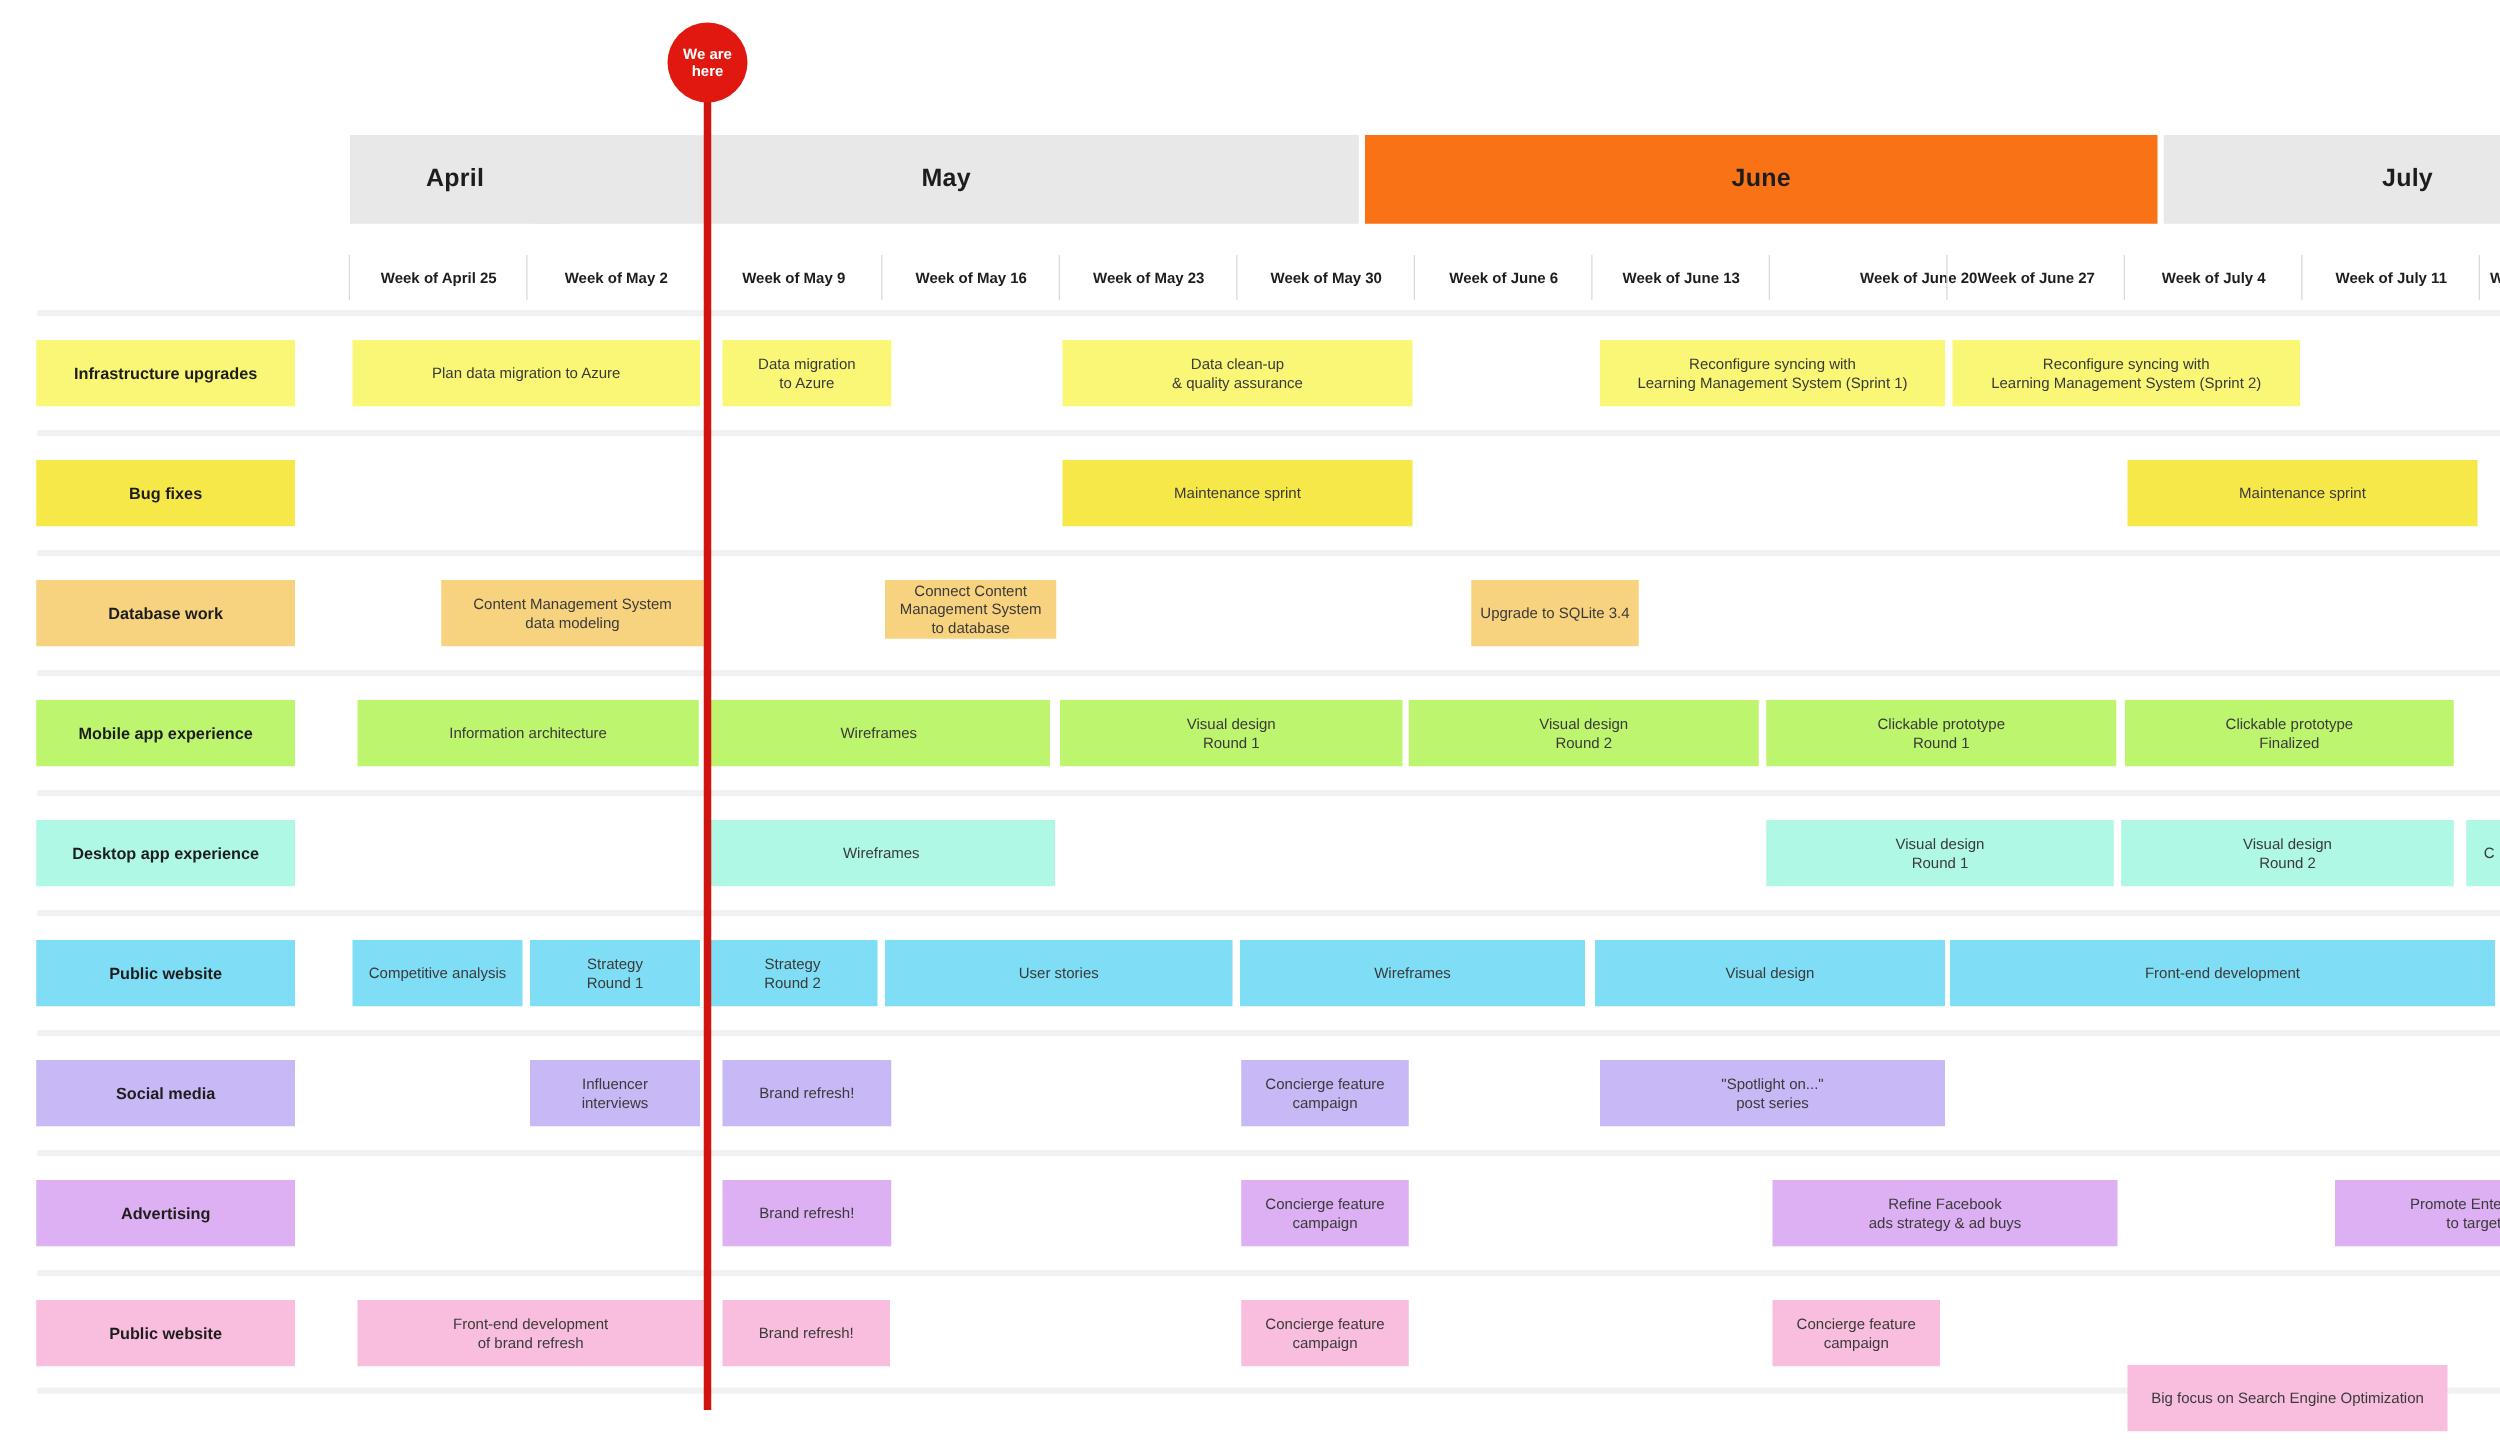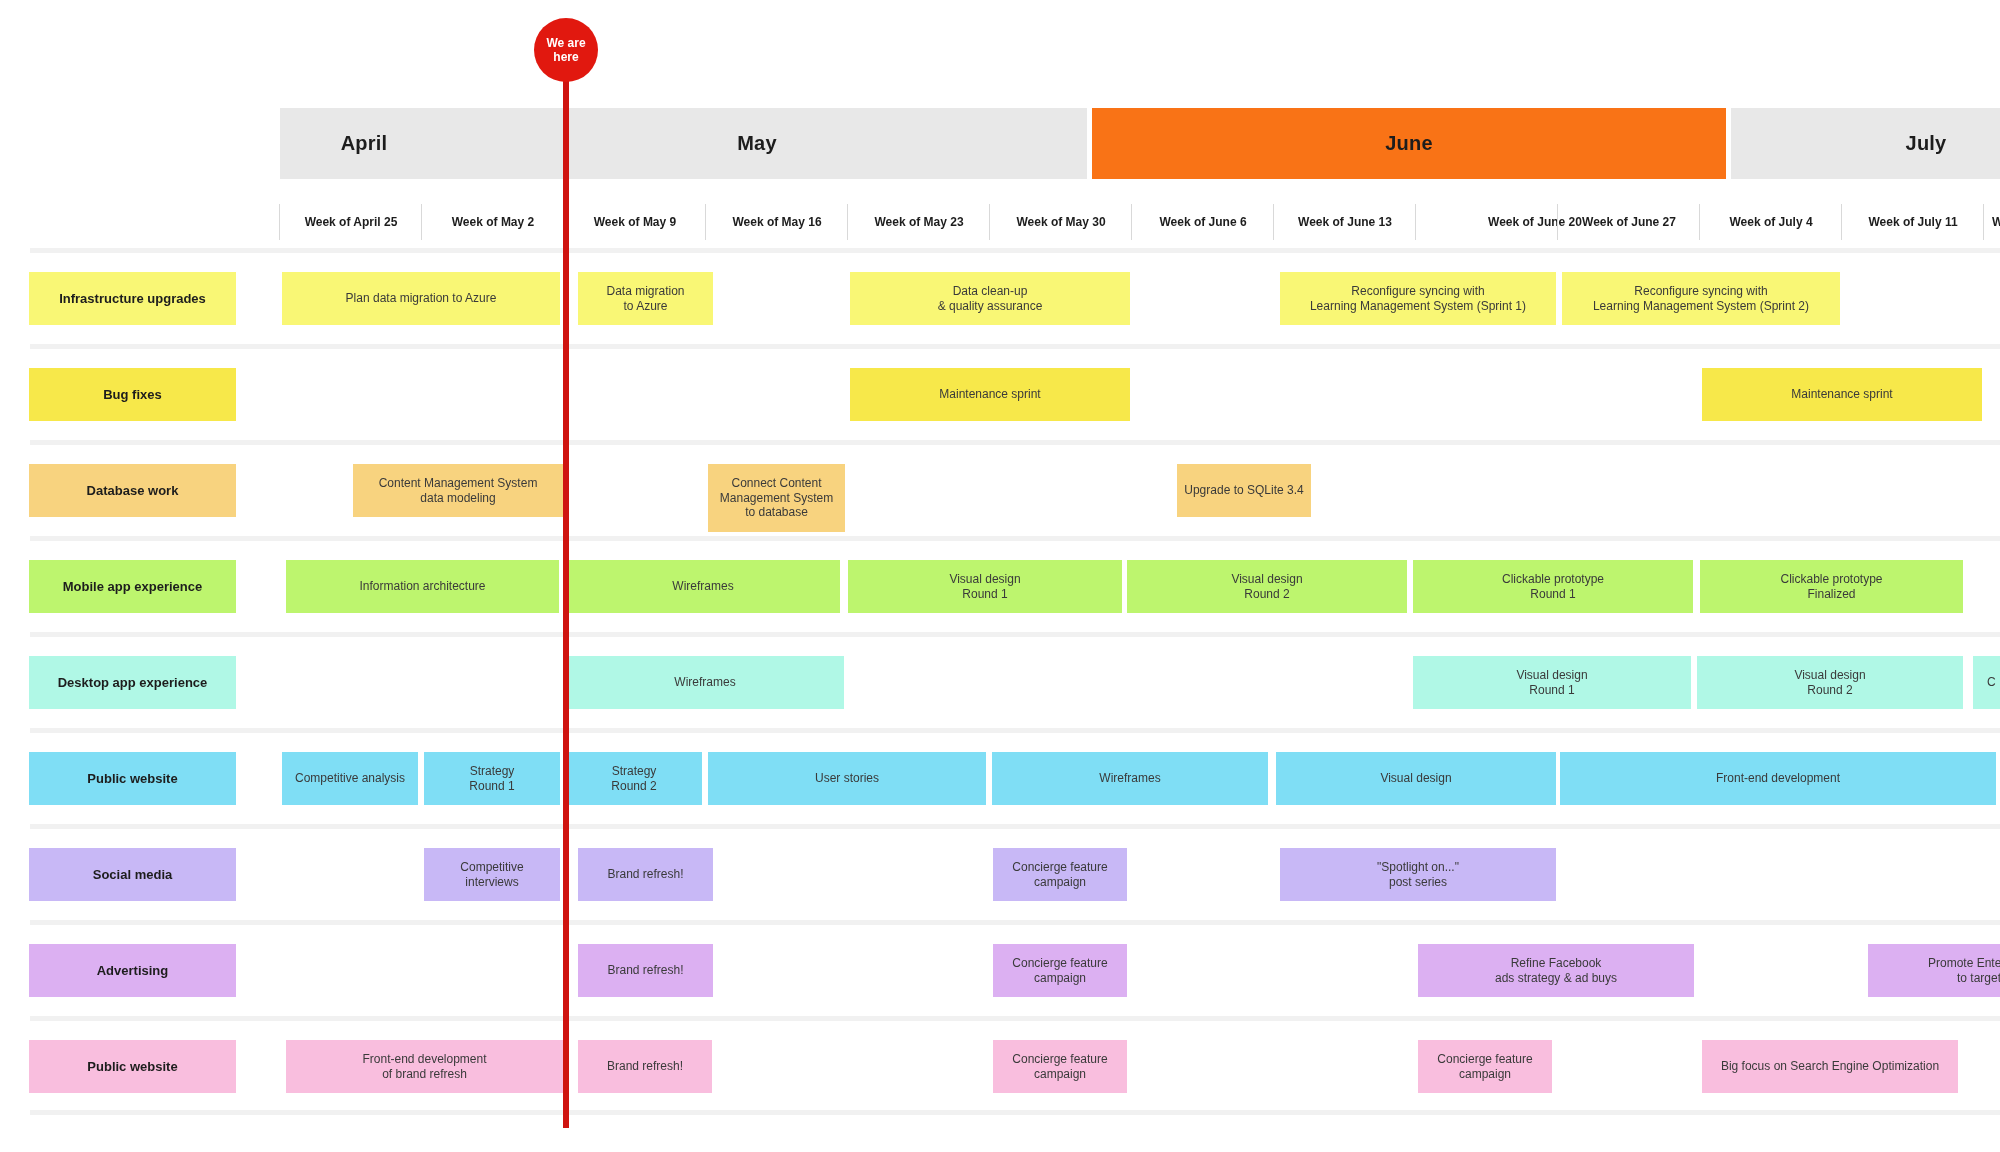--- a/index.html
+++ b/index.html
@@ -106,21 +106,21 @@
       <div class="ln">Maintenance sprint</div>
     </div>
     <div class="bar" style="left: 1702px; top: 368px; width: 280px; height: 53px; background: rgb(247, 232, 74);">
       <div class="ln">Maintenance sprint</div>
     </div>
     <div class="rowlabel" style="top: 464px; height: 53px; background: rgb(248, 211, 127);">Database work</div>
     <div class="bar" style="left: 353px; top: 464px; width: 210px; height: 53px; background: rgb(248, 211, 127);">
       <div class="ln">Content Management System</div>
       <div class="ln">data modeling</div>
     </div>
-    <div class="bar" style="left: 708px; top: 464px; width: 137px; height: 68px; background: rgb(248, 211, 127);">
+    <div class="bar" style="left: 708px; top: 464px; width: 137px; height: 47px; background: rgb(248, 211, 127);">
       <div class="ln">Connect Content</div>
       <div class="ln">Management System</div>
       <div class="ln">to database</div>
     </div>
     <div class="bar" style="left: 1133px; top: 464px; width: 134px; height: 53px; background: rgb(248, 211, 127); margin-left: 44px;">
       <div class="ln">Upgrade to SQLite 3.4</div>
     </div>
     <div class="rowlabel" style="top: 560px; height: 53px; background: rgb(189, 245, 110);">Mobile app experience</div>
     <div class="bar" style="left: 286px; top: 560px; width: 273px; height: 53px; background: rgb(189, 245, 110);">
       <div class="ln">Information architecture</div>
@@ -178,21 +178,21 @@
       <div class="ln">Wireframes</div>
     </div>
     <div class="bar" style="left: 1276px; top: 752px; width: 280px; height: 53px; background: rgb(127, 222, 245);">
       <div class="ln">Visual design</div>
     </div>
     <div class="bar" style="left: 1560px; top: 752px; width: 436px; height: 53px; background: rgb(127, 222, 245);">
       <div class="ln">Front-end development</div>
     </div>
     <div class="rowlabel" style="top: 848px; height: 53px; background: rgb(200, 184, 246);">Social media</div>
     <div class="bar" style="left: 424px; top: 848px; width: 136px; height: 53px; background: rgb(200, 184, 246);">
-      <div class="ln">Competitive</div>
+      <div class="ln">Influencer</div>
       <div class="ln">interviews</div>
     </div>
     <div class="bar" style="left: 578px; top: 848px; width: 135px; height: 53px; background: rgb(200, 184, 246);">
       <div class="ln">Brand refresh!</div>
     </div>
     <div class="bar" style="left: 993px; top: 848px; width: 134px; height: 53px; background: rgb(200, 184, 246);">
       <div class="ln">Concierge feature</div>
       <div class="ln">campaign</div>
     </div>
     <div class="bar" style="left: 1280px; top: 848px; width: 276px; height: 53px; background: rgb(200, 184, 246);">
@@ -224,16 +224,16 @@
       <div class="ln">Brand refresh!</div>
     </div>
     <div class="bar" style="left: 993px; top: 1040px; width: 134px; height: 53px; background: rgb(249, 190, 222);">
       <div class="ln">Concierge feature</div>
       <div class="ln">campaign</div>
     </div>
     <div class="bar" style="left: 1418px; top: 1040px; width: 134px; height: 53px; background: rgb(249, 190, 222);">
       <div class="ln">Concierge feature</div>
       <div class="ln">campaign</div>
     </div>
-    <div class="bar" style="left: 1702px; top: 1040px; width: 256px; height: 53px; background: rgb(249, 190, 222);">
+    <div class="bar" style="left: 1702px; top: 1092px; width: 256px; height: 53px; background: rgb(249, 190, 222);">
       <div class="ln">Big focus on Search Engine Optimization</div>
     </div>
   </div>
 
 </body></html>

